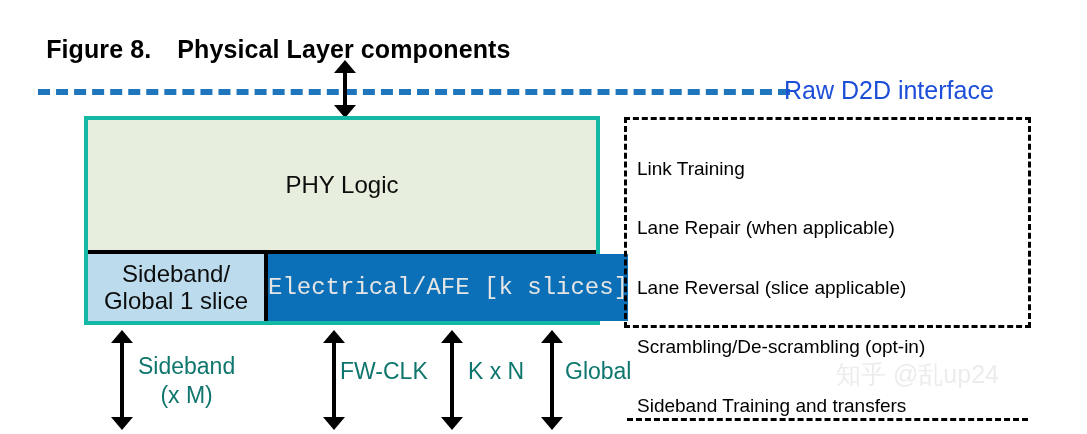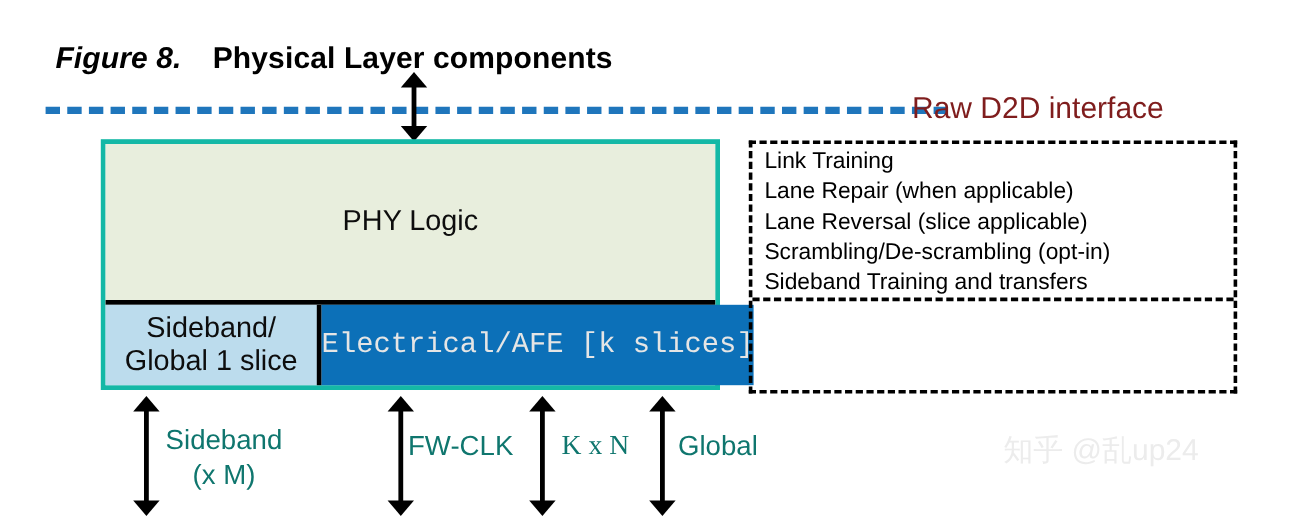--- a/index.html
+++ b/index.html
@@ -23,37 +23,37 @@
   #fig-title {
     position: absolute;
     left: 18px;
     top: 6px;
     font-size: 25px;
     font-weight: bold;
     color: #000000;
     white-space: pre;
     letter-spacing: 0.1px;
   }
-  #fig-title .fig-num { margin-right: 26px; font-style: italic; }
+  #fig-title .fig-num { margin-right: 26px; }
 
   
   #raw-line {
     position: absolute;
     left: 38px;
     top: 89px;
     width: 752px;
     height: 0;
     border-top: 6px dashed #1f76bc;
   }
   #raw-label {
     position: absolute;
-    left: 760px;
+    left: 784px;
     top: 76px;
     font-size: 25px;
-    color: #7f1d1d;
+    color: #1d4ed8;
     white-space: nowrap;
   }
 
   
   .varrow {
     position: absolute;
     width: 22px;
   }
   .varrow .shaft {
     position: absolute;
@@ -166,41 +166,42 @@
   #feature-lower {
     flex: 1 1 auto;
     box-sizing: border-box;
     padding: 6px 0 0 10px;
   }
   .feature-line {
     font-size: 19px;
     color: #000000;
     line-height: 1.33;
     white-space: nowrap;
+    margin-top: 34px;
   }
   #feature-lower .feature-line {
     font-size: 21px;
     line-height: 1.45;
   }
 
   
   .sig-label {
     position: absolute;
     font-size: 23px;
     color: #0f766e;
     white-space: nowrap;
   }
   #label-sideband {
     left: 138px;
     top: 352px;
     text-align: center;
     line-height: 1.25;
   }
   #label-fwclk { left: 340px; top: 358px; }
-  #label-kxn   { left: 468px; top: 358px; font-family: Liberation Serif, serif; }
+  #label-kxn   { left: 468px; top: 358px; }
   #label-valid { left: 565px; top: 358px; }
 
   
   #watermark {
     position: absolute;
     left: 836px;
     top: 358px;
     font-size: 25px;
     color: #ececec;
     white-space: nowrap;

